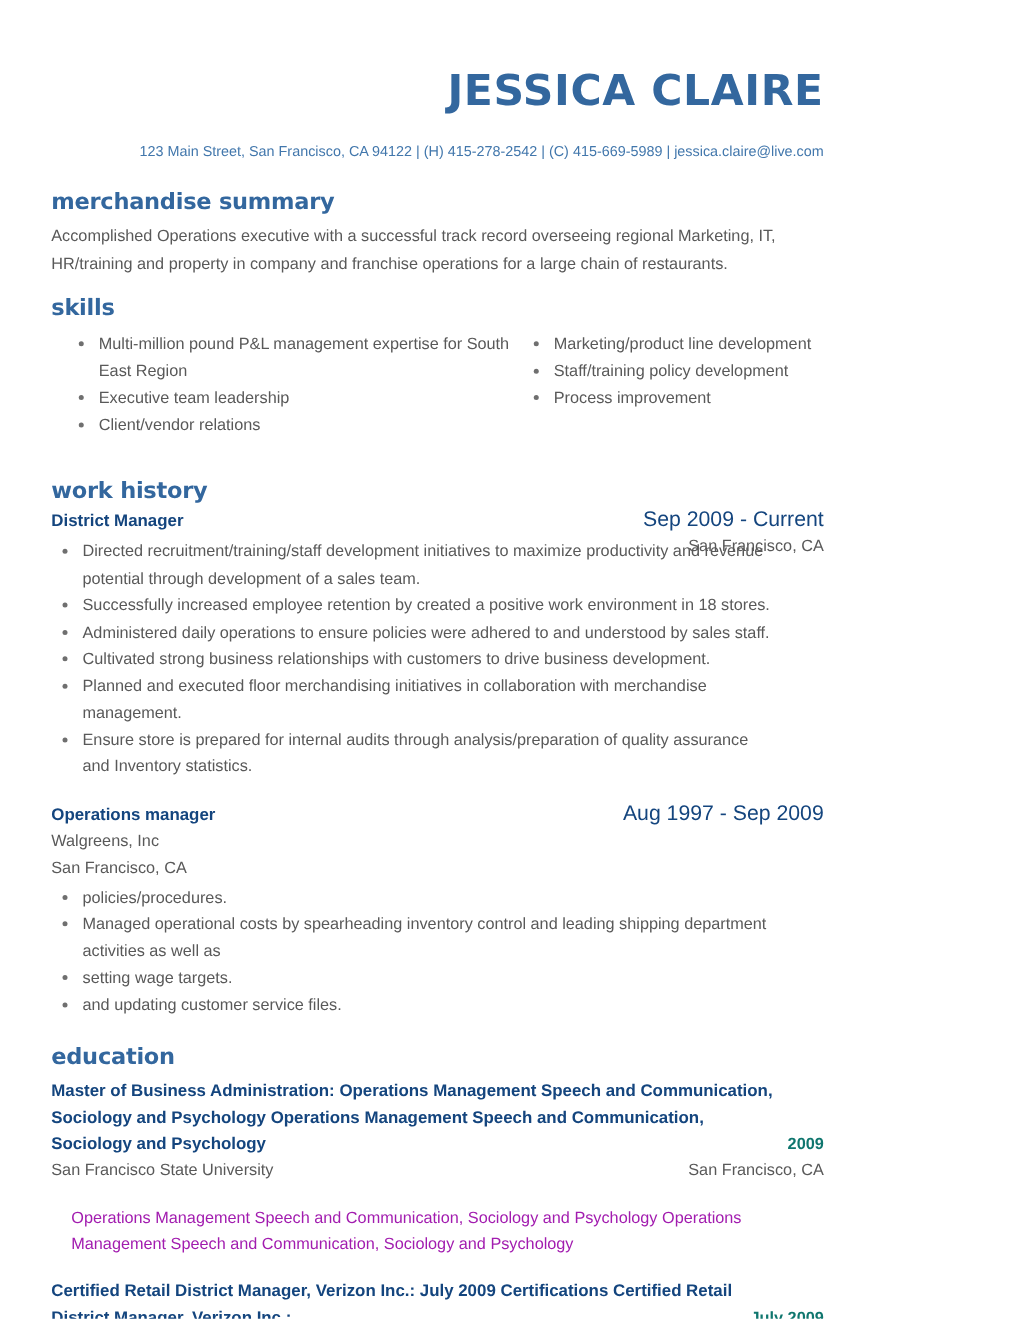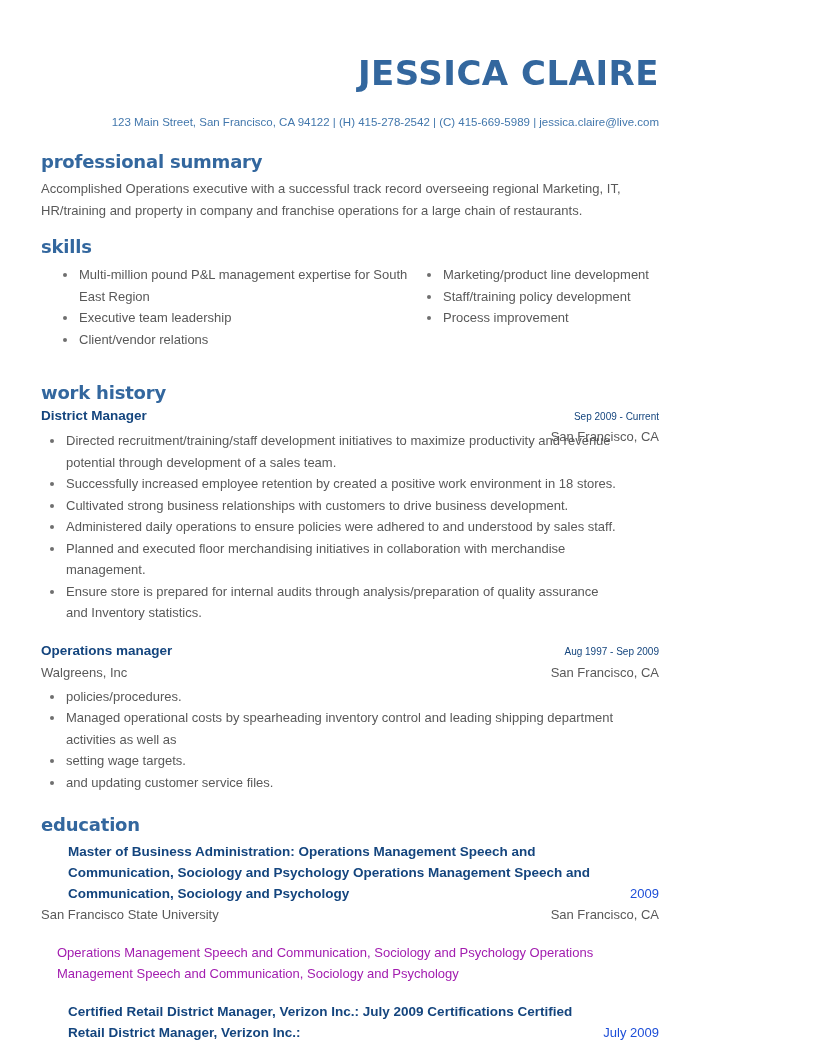--- a/index.html
+++ b/index.html
@@ -110,29 +110,30 @@
     justify-content: space-between;
     align-items: baseline;
   }
   .job-title {
     font-size: 13.5px;
     line-height: 21px;
     font-weight: bold;
     color: #14457E;
   }
   .job-dates {
-    font-size: 10px;
+    font-size: 17px;
     line-height: 21px;
     color: #14457E;
     white-space: nowrap;
   }
   .job-sub {
     display: flex;
     justify-content: space-between;
     align-items: flex-start;
+    flex-direction: column;
   }
   .job-company {
     font-size: 13px;
     line-height: 21px;
     color: #595959;
   }
   .job-location {
     font-size: 13px;
     line-height: 21px;
     color: #595959;
@@ -157,26 +158,26 @@
     line-height: 21px;
     font-weight: bold;
     color: #14457E;
   }
   .edu-degree-wrap {
     display: flex;
     justify-content: space-between;
     align-items: baseline;
     gap: 10px;
   }
-  .edu-degree { flex: 1; margin-left: 27px; }
+  .edu-degree { flex: 1; }
   .edu-year {
     font-size: 13px;
     line-height: 21px;
-    font-weight: normal;
-    color: #1d4ed8;
+    font-weight: bold;
+    color: #0f766e;
     white-space: nowrap;
     align-self: flex-end;
   }
   .edu-sub {
     display: flex;
     justify-content: space-between;
     align-items: baseline;
   }
   .edu-school, .edu-location {
     font-size: 13px;
@@ -192,21 +193,21 @@
   .cert-entry { margin-top: 11px; }
 </style>
 </head>
 <body>
 
 <div class="page">
 
   <h1 class="name">JESSICA CLAIRE</h1>
   <div class="contact">123 Main Street, San Francisco, CA 94122 | (H) 415-278-2542 | (C) 415-669-5989 | jessica.claire@live.com</div>
 
-  <h2 class="sec-head sec-summary">professional summary</h2>
+  <h2 class="sec-head sec-summary">merchandise summary</h2>
   <p class="body-text">Accomplished Operations executive with a successful track record overseeing regional Marketing, IT, HR/training and property in company and franchise operations for a large chain of restaurants.</p>
 
   <h2 class="sec-head sec-skills">skills</h2>
   <div class="skills-cols">
     <div class="skills-col-left">
       <ul class="bullets">
         <li>Multi-million pound P&amp;L management expertise for South East Region</li>
         <li>Executive team leadership</li>
         <li>Client/vendor relations</li>
       </ul>
@@ -224,22 +225,22 @@
 
   <div class="job job-1">
     <div class="job-head">
       <span class="job-title">District Manager</span>
       <span class="job-dates">Sep 2009 - Current</span>
     </div>
     <div class="job-loc-float">San Francisco, CA</div>
     <ul class="bullets">
       <li>Directed recruitment/training/staff development initiatives to maximize productivity and revenue potential through development of a sales team.</li>
       <li>Successfully increased employee retention by created a positive work environment in 18 stores.</li>
+      <li>Administered daily operations to ensure policies were adhered to and understood by sales staff.</li>
       <li>Cultivated strong business relationships with customers to drive business development.</li>
-      <li>Administered daily operations to ensure policies were adhered to and understood by sales staff.</li>
       <li>Planned and executed floor merchandising initiatives in collaboration with merchandise management.</li>
       <li>Ensure store is prepared for internal audits through analysis/preparation of quality assurance and Inventory statistics.</li>
     </ul>
   </div>
 
   <div class="job job-2">
     <div class="job-head">
       <span class="job-title">Operations manager</span>
       <span class="job-dates">Aug 1997 - Sep 2009</span>
     </div>

